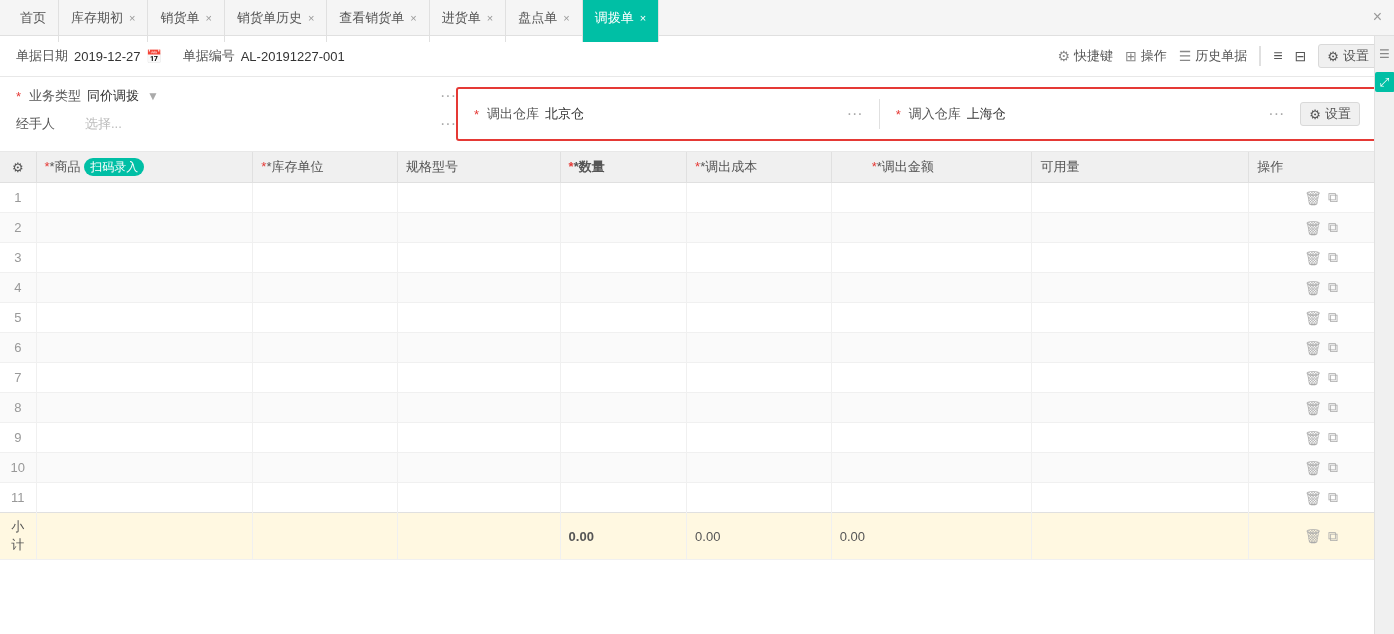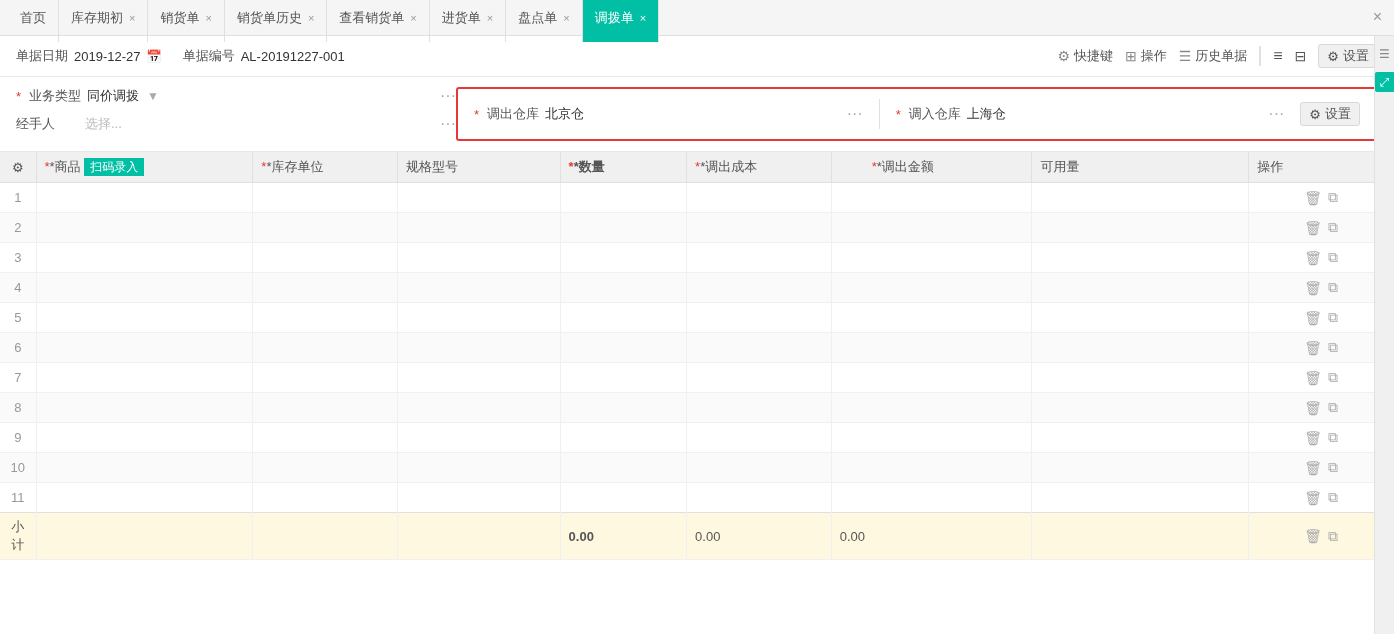--- a/index.html
+++ b/index.html
@@ -213,21 +213,21 @@
       color: #aaa;
       font-size: 14px;
     }
     .gear-col {
       width: 36px;
       text-align: center;
     }
     .scan-btn {
       background: #00bfa5;
       color: #fff;
-      border-radius: 0;
+      border-radius: 9px;
       padding: 2px 6px;
       font-size: 12px;
       cursor: pointer;
       white-space: nowrap;
     }
     .col-product { min-width: 120px; }
     .col-unit { min-width: 80px; }
     .col-spec { min-width: 90px; }
     .col-qty { min-width: 70px; font-weight: bold; }
     .col-cost { min-width: 80px; }

